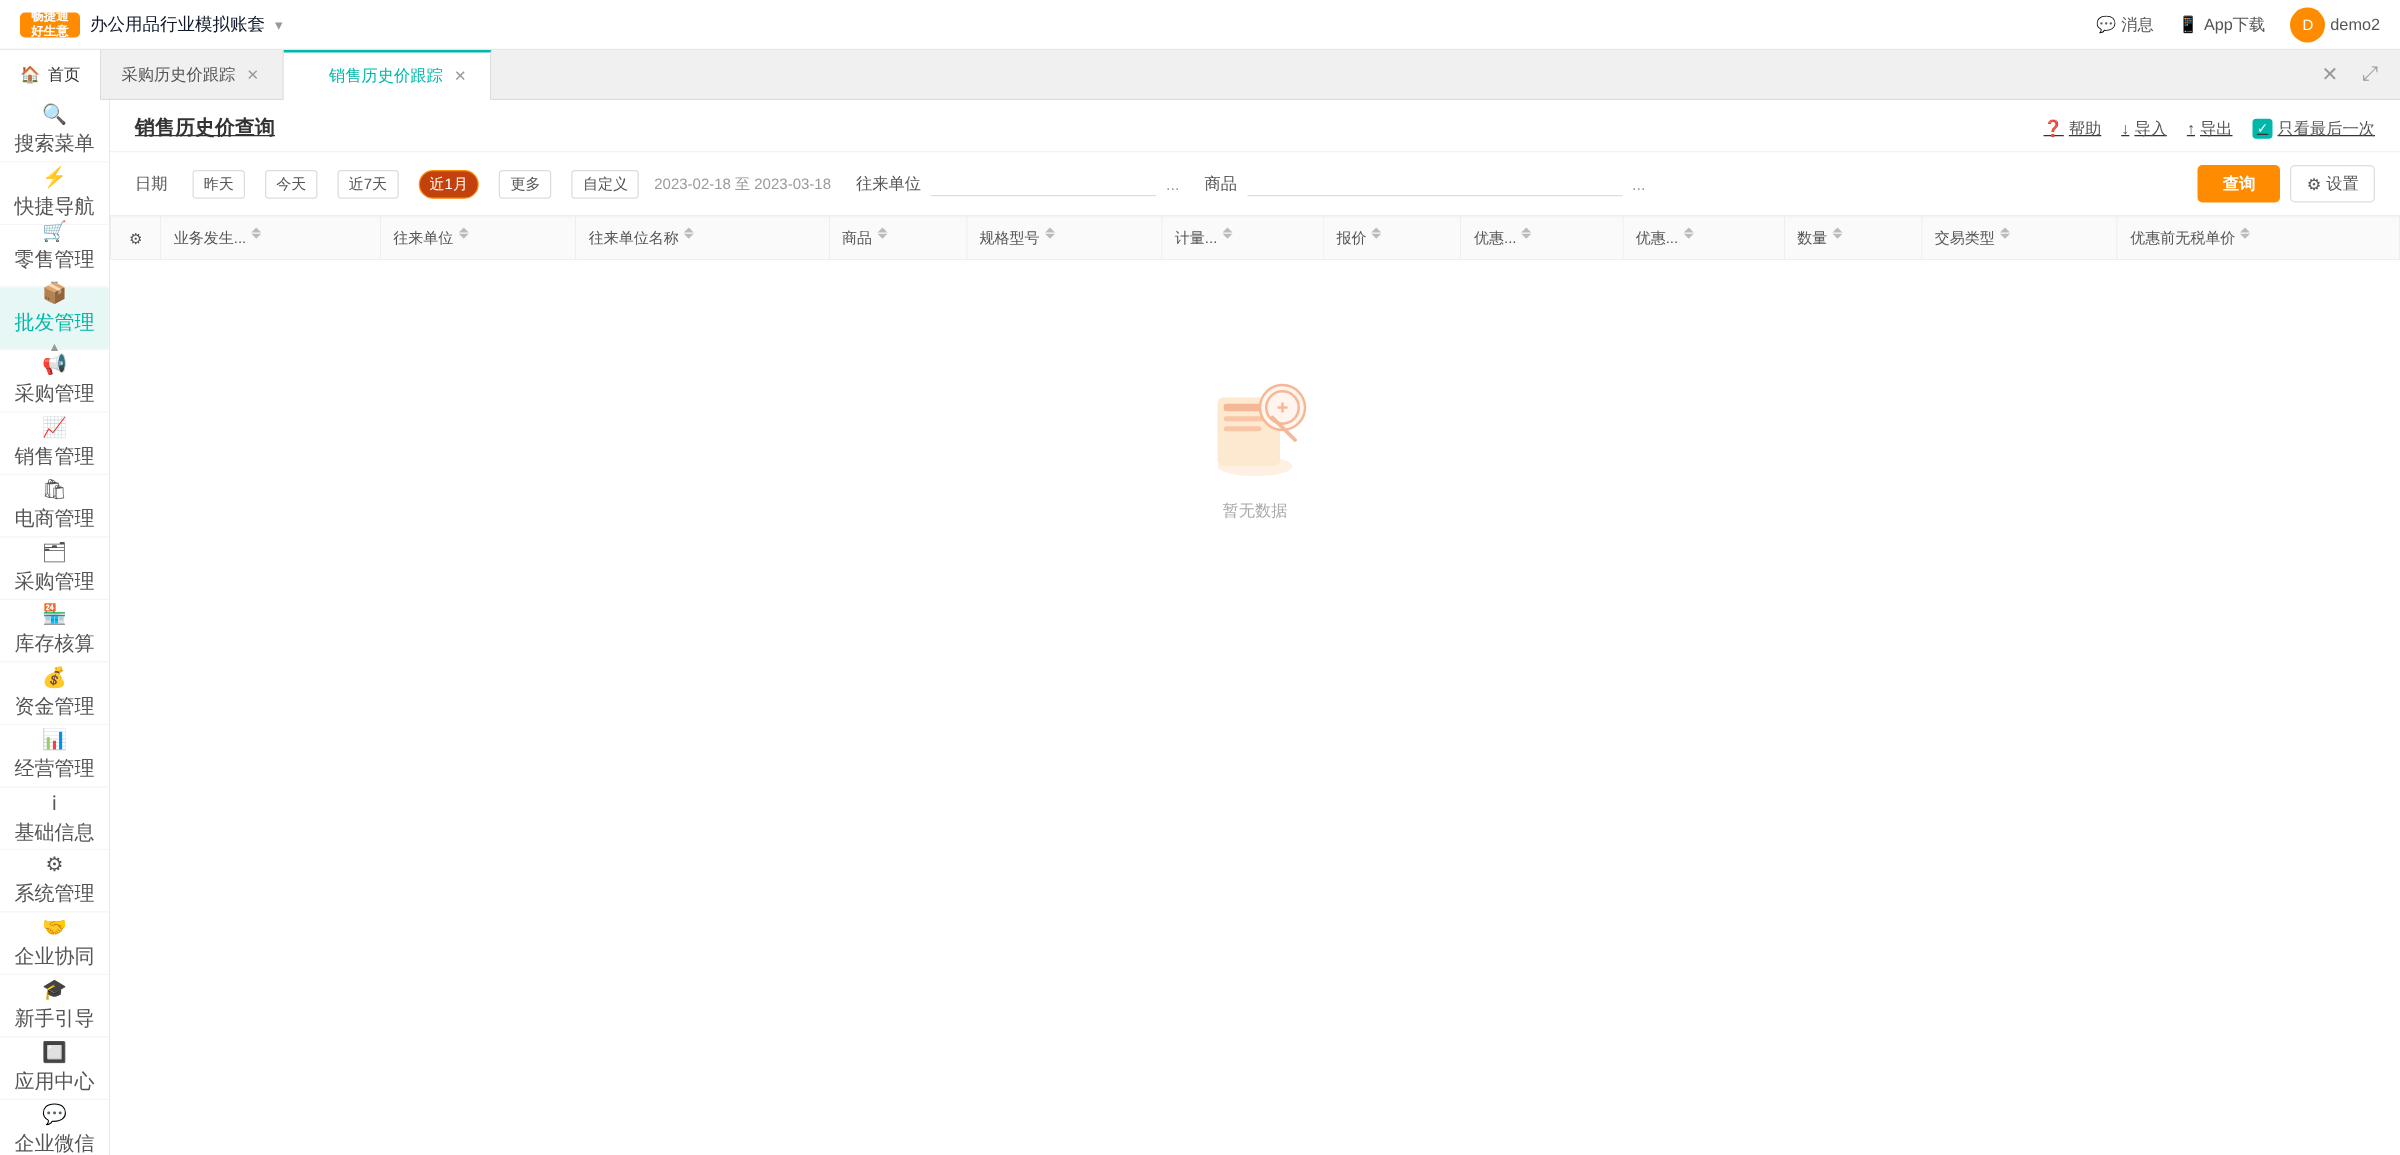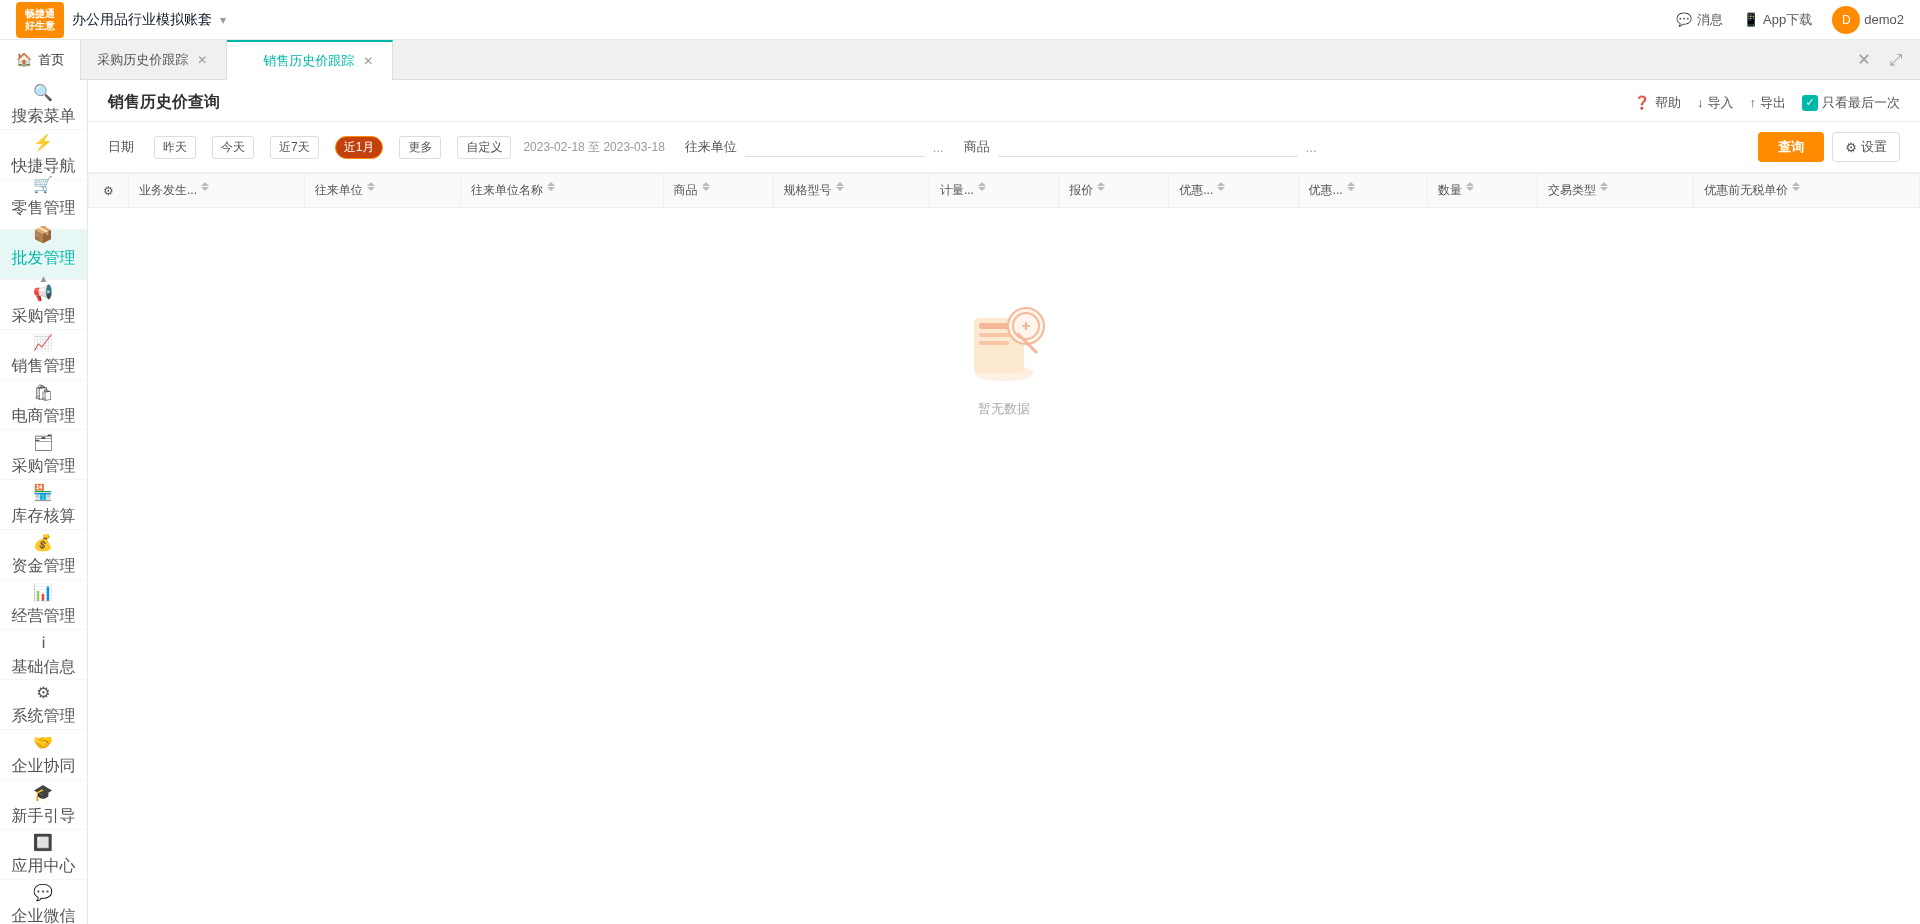--- a/index.html
+++ b/index.html
@@ -1,21 +1,21 @@
 <!DOCTYPE html>
 <html><head>
   <meta charset="utf-8">
   <style>
     * { margin: 0; padding: 0; box-sizing: border-box; }
     body { font-family: 'Microsoft YaHei', sans-serif; font-size: 13px; background: #f5f5f5; color: #333; width: 1920px; height: 924px; overflow: hidden; display: flex; flex-direction: column; }
 
     
     .topbar { height: 40px; background: #fff; display: flex; align-items: center; justify-content: space-between; padding: 0 16px; border-bottom: 1px solid #e8e8e8; flex-shrink: 0; }
     .topbar-left { display: flex; align-items: center; gap: 8px; }
-    .logo-box { width: 48px; height: 36px; background: #ff8c00; border-radius: 4px; display: flex; align-items: center; justify-content: center; }
+    .logo-box { width: 48px; height: 20px; background: #ff8c00; border-radius: 4px; display: flex; align-items: center; justify-content: center; }
     .logo-text { color: #fff; font-size: 10px; text-align: center; line-height: 1.2; font-weight: bold; }
     .topbar-title { font-size: 14px; color: #0f172a; }
     .topbar-dropdown { color: #999; font-size: 12px; cursor: pointer; }
     .topbar-right { display: flex; align-items: center; gap: 20px; }
     .topbar-right-item { display: flex; align-items: center; gap: 4px; cursor: pointer; color: #555; font-size: 13px; }
     .avatar { width: 28px; height: 28px; border-radius: 50%; background: #ff8c00; display: flex; align-items: center; justify-content: center; color: #fff; font-size: 12px; }
 
     
     .tabbar { height: 40px; background: #f0f0f0; display: flex; align-items: center; padding: 0 0; flex-shrink: 0; border-bottom: 1px solid #ddd; }
     .tab { display: flex; align-items: center; padding: 0 16px; height: 40px; cursor: pointer; font-size: 13px; color: #555; gap: 6px; border-right: 1px solid #ddd; position: relative; }
@@ -33,21 +33,21 @@
     .sidebar-item { display: flex; flex-direction: column; align-items: center; justify-content: center; padding: 10px 0; cursor: pointer; color: #555; font-size: 12px; gap: 4px; border-bottom: 1px solid #f5f5f5; min-height: 50px; }
     .sidebar-item.active { background: #e6f7f5; color: #00b8a9; }
     .sidebar-item .si-icon { font-size: 16px; }
     .sidebar-item .si-label { font-size: 16px; text-align: center; line-height: 1.3; }
     .sidebar-item .si-arrow { font-size: 10px; color: #999; }
 
     
     .content { flex: 1; overflow: hidden; display: flex; flex-direction: column; background: #fff; }
 
     
-    .page-header { padding: 12px 20px 8px 20px; border-bottom: 1px solid #eee; display: flex; align-items: center; justify-content: space-between; background: #fff; flex-shrink: 0; }
+    .page-header { padding: 12px 20px 8px 20px; border-bottom: 1px solid #eee; display: flex; align-items: center; justify-content: space-between; background: #fff; flex-shrink: 0; text-decoration: underline; }
     .page-title { font-size: 16px; font-weight: bold; color: #333; }
     .page-actions { display: flex; align-items: center; gap: 16px; }
     .page-action { display: flex; align-items: center; gap: 4px; color: #555; cursor: pointer; font-size: 13px; }
     .checkbox-label { display: flex; align-items: center; gap: 4px; color: #555; font-size: 13px; cursor: pointer; }
     .checkbox-checked { width: 16px; height: 16px; background: #00b8a9; border-radius: 3px; display: flex; align-items: center; justify-content: center; }
     .checkbox-checked::after { content: '✓'; color: #fff; font-size: 11px; }
 
     
     .filter-bar { padding: 10px 20px; background: #fff; border-bottom: 1px solid #eee; display: flex; align-items: center; gap: 20px; flex-shrink: 0; flex-wrap: wrap; }
     .filter-group { display: flex; align-items: center; gap: 8px; }

